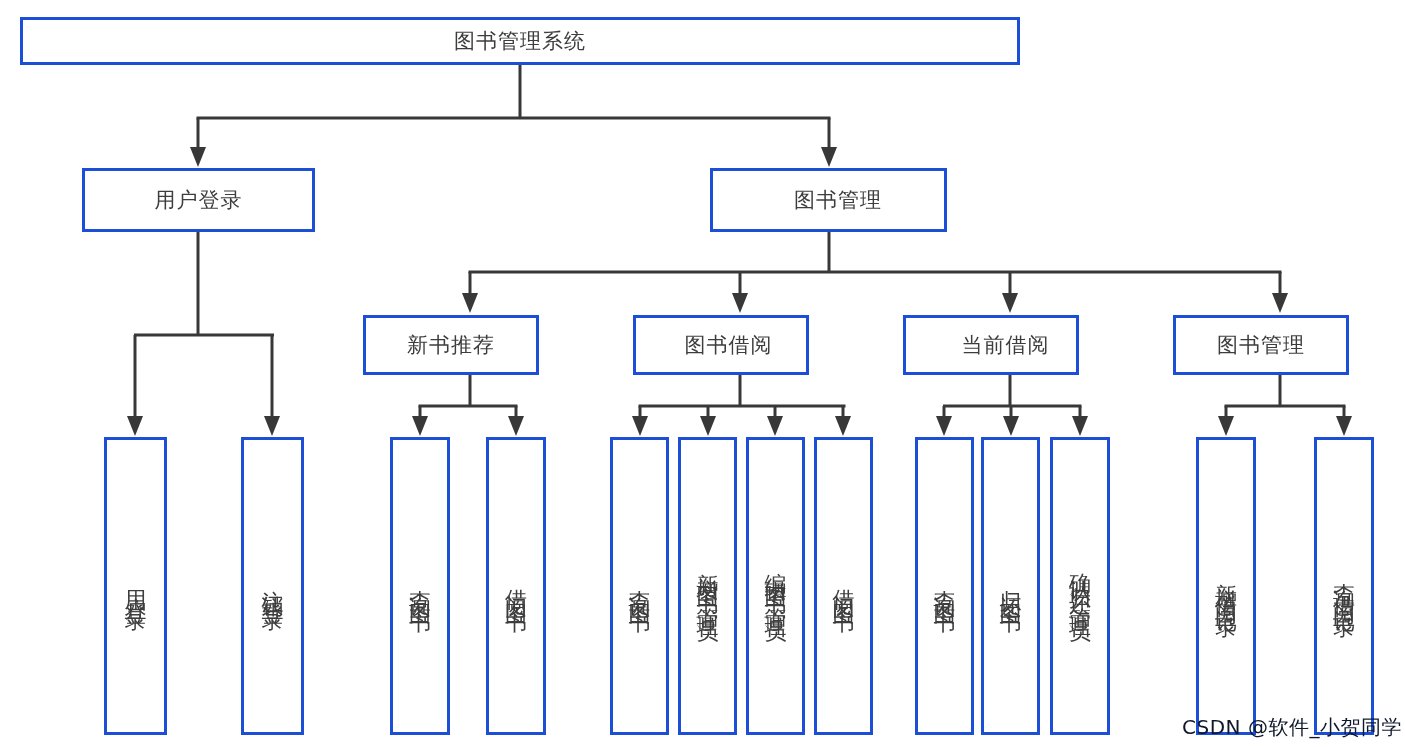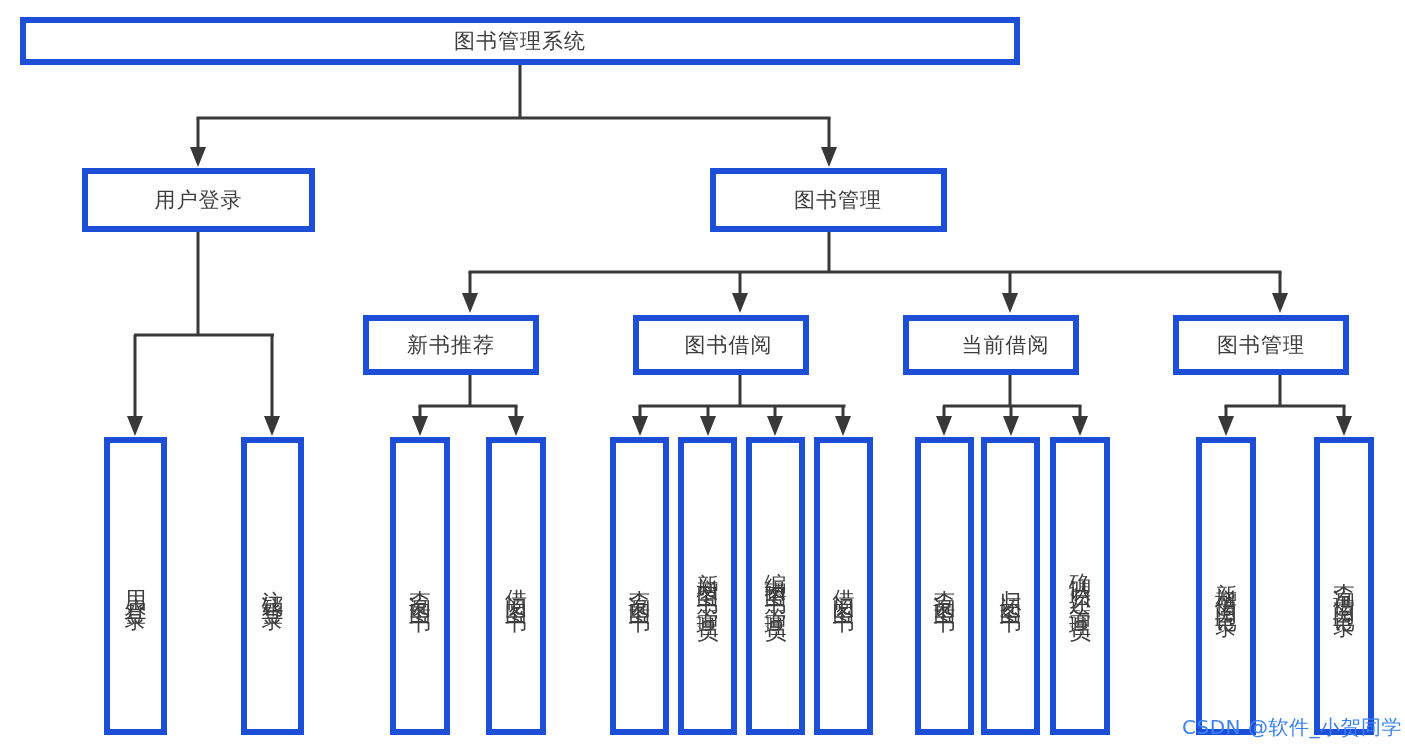--- a/index.html
+++ b/index.html
@@ -17,21 +17,21 @@
   }
   svg.connectors {
     position: absolute;
     left: 0;
     top: 0;
     z-index: 1;
   }
   .box {
     position: absolute;
     box-sizing: border-box;
-    border: 6px solid #1d4ed8;
+    border: 3px solid #1d4ed8;
     background: #ffffff;
     display: flex;
     align-items: center;
     justify-content: center;
     color: #3d3d3d;
     z-index: 2;
   }
   .box.h span {
     font-size: 21px;
     letter-spacing: 1px;
@@ -69,21 +69,21 @@
   .lf-g4b { left: 981px;  width: 59px; }
   .lf-g4c { left: 1050px; width: 60px; }
   .lf-g5a { left: 1196px; width: 60px; }
   .lf-g5b { left: 1314px; width: 60px; }
   .watermark {
     position: absolute;
     left: 1182px;
     top: 714px;
     z-index: 3;
     font-size: 20px;
-    color: #3b82f6;
+    color: #0f172a;
     white-space: nowrap;
     letter-spacing: 0.5px;
   }
 </style>
 </head>
 <body>
 
 <div class="canvas">
 
   <svg class="connectors" width="1405" height="747" viewBox="0 0 1405 747">

